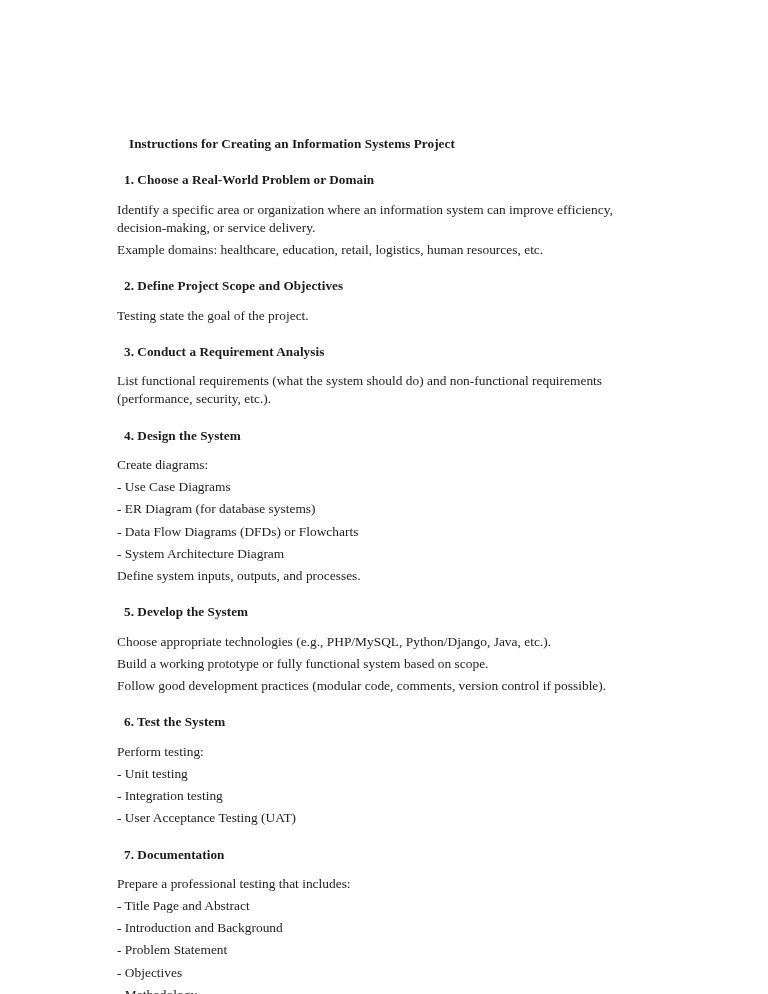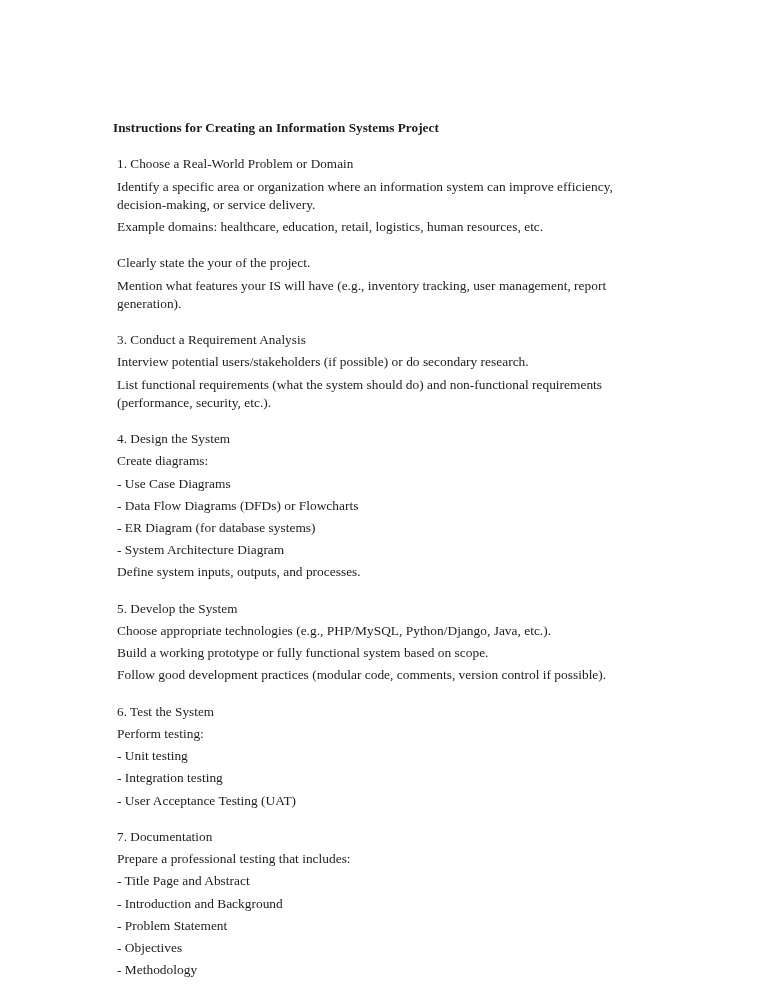--- a/index.html
+++ b/index.html
@@ -26,31 +26,31 @@
   .doc-body {
     position: absolute;
     left: 113px;
     top: 119px;
     width: 516px;
   }
   .doc-title {
     font-size: 13.2px;
     font-weight: bold;
     line-height: 18.2px;
-    margin: 0;
+    margin: 16px;
     letter-spacing: 0.05px;
   }
   .section {
     margin-top: 18.2px;
   }
   .section-heading {
     font-size: 13.2px;
-    font-weight: normal;
+    font-weight: bold;
     line-height: 18.2px;
-    margin: 4px;
+    margin: 11px;
     letter-spacing: 0.05px;
   }
   .section-line {
     font-size: 13.4px;
     font-weight: normal;
     line-height: 18.2px;
     margin: 4px;
     text-align: left;
     letter-spacing: 0.01px;
   }
@@ -61,34 +61,33 @@
 <div class="page">
   <div class="doc-body">
     <p class="doc-title">Instructions for Creating an Information Systems Project</p>
     <div id="sections-container">
         <div class="section">
           <p class="section-heading">1. Choose a Real-World Problem or Domain</p>
           <p class="section-line">Identify a specific area or organization where an information system can improve efficiency, decision-making, or service delivery.</p>
           <p class="section-line">Example domains: healthcare, education, retail, logistics, human resources, etc.</p>
         </div>
         <div class="section">
-          <p class="section-line">Clearly state the your of the project.</p>
-          <p class="section-line">Mention what features your IS will have (e.g., inventory tracking, user management, report generation).</p>
+          <p class="section-heading">2. Define Project Scope and Objectives</p>
+          <p class="section-line">Testing state the goal of the project.</p>
         </div>
         <div class="section">
           <p class="section-heading">3. Conduct a Requirement Analysis</p>
-          <p class="section-line">Interview potential users/stakeholders (if possible) or do secondary research.</p>
           <p class="section-line">List functional requirements (what the system should do) and non-functional requirements (performance, security, etc.).</p>
         </div>
         <div class="section">
           <p class="section-heading">4. Design the System</p>
           <p class="section-line">Create diagrams:</p>
           <p class="section-line">- Use Case Diagrams</p>
+          <p class="section-line">- ER Diagram (for database systems)</p>
           <p class="section-line">- Data Flow Diagrams (DFDs) or Flowcharts</p>
-          <p class="section-line">- ER Diagram (for database systems)</p>
           <p class="section-line">- System Architecture Diagram</p>
           <p class="section-line">Define system inputs, outputs, and processes.</p>
         </div>
         <div class="section">
           <p class="section-heading">5. Develop the System</p>
           <p class="section-line">Choose appropriate technologies (e.g., PHP/MySQL, Python/Django, Java, etc.).</p>
           <p class="section-line">Build a working prototype or fully functional system based on scope.</p>
           <p class="section-line">Follow good development practices (modular code, comments, version control if possible).</p>
         </div>
         <div class="section">

